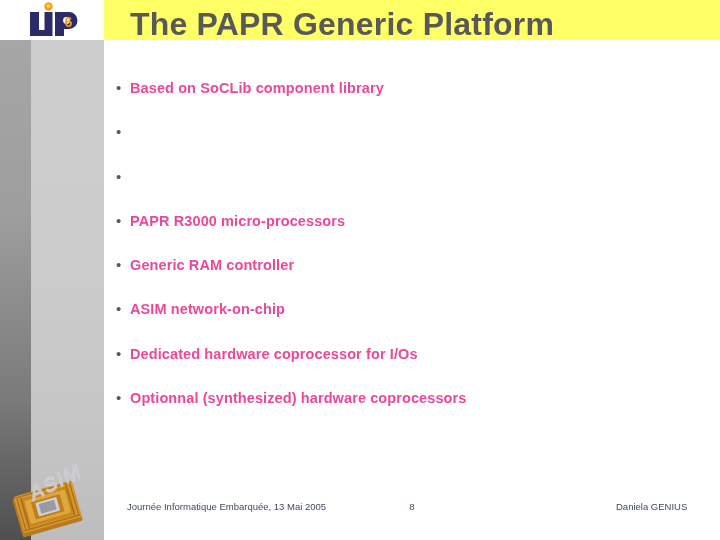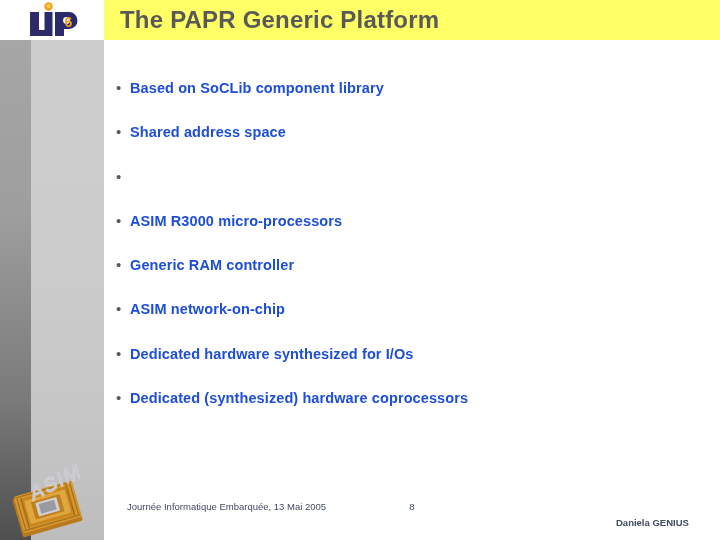--- a/index.html
+++ b/index.html
@@ -65,23 +65,23 @@
   .title-band {
     position: absolute;
     left: 104px;
     top: 0;
     width: 616px;
     height: 40px;
     background: #ffff66;
   }
   .title-text {
     position: absolute;
-    left: 16px;
+    left: 26px;
     top: 6px;
-    font-size: 24px;
+    font-size: 32px;
     font-weight: bold;
     color: #595959;
     letter-spacing: 0.2px;
     white-space: nowrap;
   }
 
   
   .bullets {
     position: absolute;
     left: 116px;
@@ -96,21 +96,21 @@
   .bullet-dot {
     width: 14px;
     flex: 0 0 14px;
     font-size: 15px;
     line-height: 1;
     color: #595959;
   }
   .bullet-text {
     font-size: 14.5px;
     font-weight: bold;
-    color: #1d4ed8;
+    color: #ec4899;
     white-space: nowrap;
     letter-spacing: 0.1px;
   }
 
   
   .footer {
     position: absolute;
     left: 0;
     top: 498px;
     width: 720px;
@@ -127,23 +127,22 @@
   .footer-page {
     position: absolute;
     left: 405px;
     top: 3px;
     width: 14px;
     text-align: center;
   }
   .footer-right {
     position: absolute;
     left: 616px;
-    top: 19px;
-    white-space: nowrap;
-    font-weight: bold;
+    top: 3px;
+    white-space: nowrap;
   }
 
   
   .asim-logo {
     position: absolute;
     left: 2px;
     top: 476px;
     width: 104px;
     height: 62px;
   }
@@ -194,50 +193,49 @@
 
   <div class="bullets">
 
     <div class="bullet-row">
       <span class="bullet-dot">•</span>
       <span class="bullet-text">Based on SoCLib component library</span>
     </div>
 
     <div class="bullet-row">
       <span class="bullet-dot">•</span>
-      <span class="bullet-text">Shared address space</span>
-    </div>
-
-    <div class="bullet-row">
-      <span class="bullet-dot">•</span>
-    </div>
-
-    <div class="bullet-row">
-      <span class="bullet-dot">•</span>
-      <span class="bullet-text">ASIM R3000 micro-processors</span>
+    </div>
+
+    <div class="bullet-row">
+      <span class="bullet-dot">•</span>
+    </div>
+
+    <div class="bullet-row">
+      <span class="bullet-dot">•</span>
+      <span class="bullet-text">PAPR R3000 micro-processors</span>
     </div>
 
     <div class="bullet-row">
       <span class="bullet-dot">•</span>
       <span class="bullet-text">Generic RAM controller</span>
     </div>
 
     <div class="bullet-row">
       <span class="bullet-dot">•</span>
       <span class="bullet-text">ASIM network-on-chip</span>
     </div>
 
     <div class="bullet-row">
       <span class="bullet-dot">•</span>
-      <span class="bullet-text">Dedicated hardware synthesized for I/Os</span>
-    </div>
-
-    <div class="bullet-row">
-      <span class="bullet-dot">•</span>
-      <span class="bullet-text">Dedicated (synthesized) hardware coprocessors</span>
+      <span class="bullet-text">Dedicated hardware coprocessor for I/Os</span>
+    </div>
+
+    <div class="bullet-row">
+      <span class="bullet-dot">•</span>
+      <span class="bullet-text">Optionnal (synthesized) hardware coprocessors</span>
     </div>
 
   </div>
 
   <div class="footer">
     <span class="footer-left">Journée Informatique Embarquée, 13 Mai 2005</span>
     <span class="footer-page">8</span>
     <span class="footer-right">Daniela GENIUS</span>
   </div>
 

